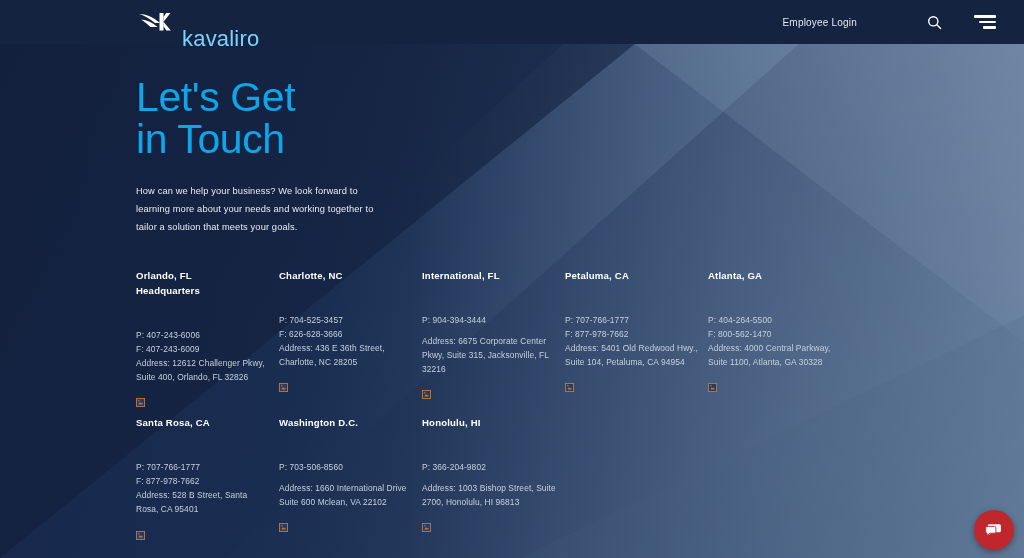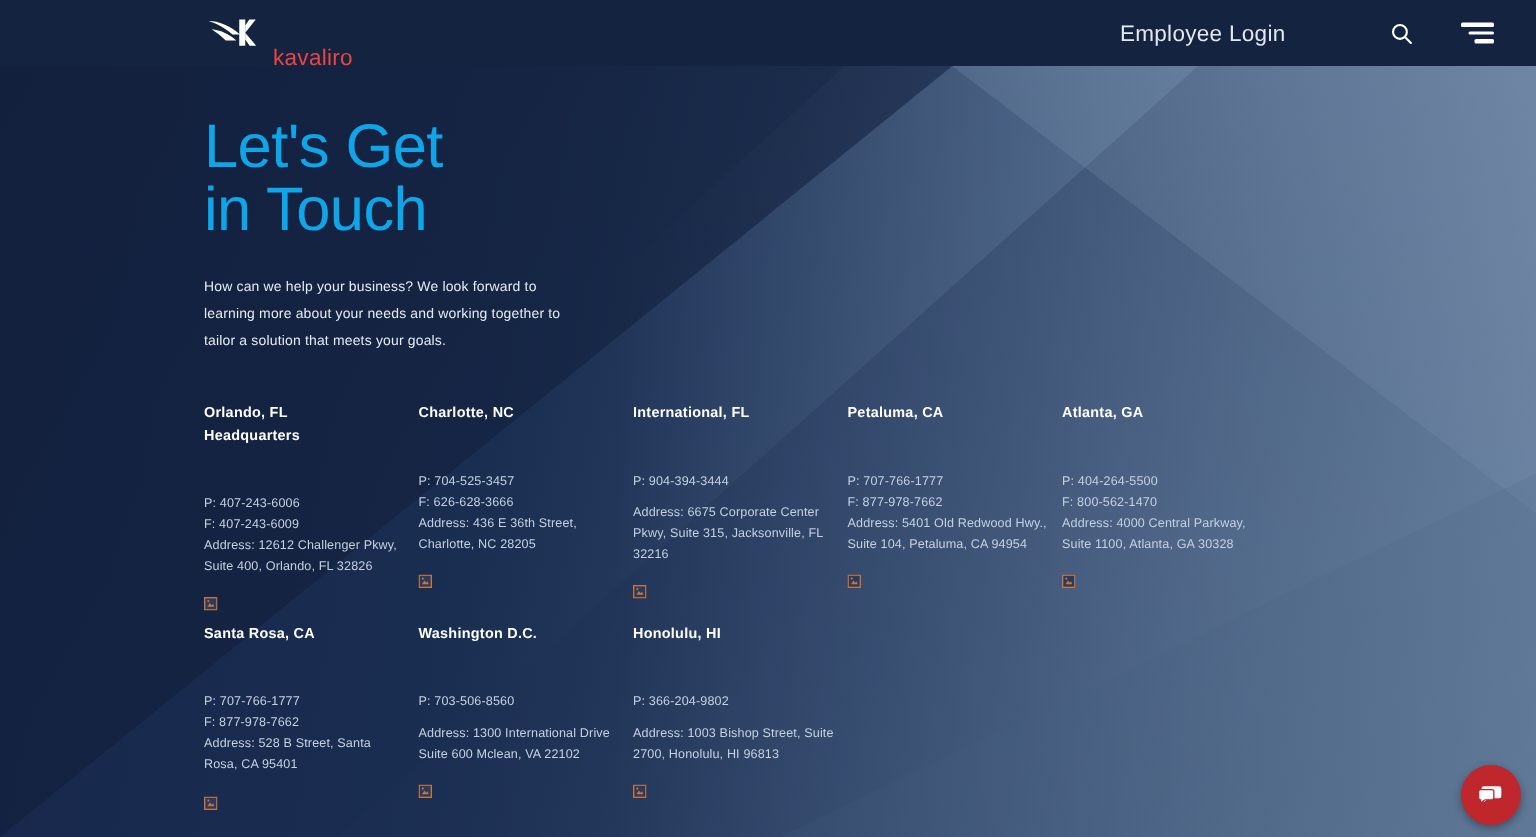--- a/index.html
+++ b/index.html
@@ -78,37 +78,37 @@
   #brand {
     position: absolute;
     left: 138px;
     display: flex;
     align-items: center;
     gap: 10px;
     cursor: pointer;
   }
   #brand .mark { width: 34px; height: 22px; display: block; }
   #brand .wordmark {
-    font-size: 15px;
+    font-size: 22px;
     font-weight: 400;
     letter-spacing: .2px;
-    color: #ef4444;
+    color: #7dd3fc;
     margin-top: 33px;
   }
 
   #header-right {
     position: absolute;
     right: 0; top: 0;
     height: 44px;
     display: flex;
     align-items: center;
     gap: 0;
   }
   #employee-login {
-    font-size: 15px;
+    font-size: 10px;
     color: #e3e8f0;
     letter-spacing: .2px;
     cursor: pointer;
     margin-right: 70px;
   }
   #search-btn { cursor: pointer; margin-right: 32px; display: flex; }
   #menu-btn { cursor: pointer; margin-right: 28px; display: flex; flex-direction: column; gap: 3px; align-items: flex-end; }
   #menu-btn i { display: block; height: 2.5px; background: #ffffff; border-radius: 1px; }
   #menu-btn i:nth-child(1) { width: 22px; }
   #menu-btn i:nth-child(2) { width: 17px; }
@@ -326,21 +326,21 @@
           <rect x="0.5" y="0.5" width="9" height="9" fill="#2a3c5e" stroke="#c8743a" stroke-width="1"></rect>
           <path d="M2.5 7.2 L4.4 4.4 L5.7 6.1 L6.7 5.0 L7.6 7.2 Z" fill="#c8743a"></path>
           <circle cx="3.2" cy="3.0" r="0.8" fill="#c8743a"></circle>
         </svg>
       </div>
       <div class="loc">
         <div class="loc-name">Washington D.C.</div>
         <div class="loc-lines">
           <div>P: 703-506-8560</div>
           <div class="loc-gap"></div>
-          <div>Address: 1300 International Drive Suite 600 Mclean, VA 22102</div>
+          <div>Address: 1660 International Drive Suite 600 Mclean, VA 22102</div>
         </div>
         <svg class="loc-icon" viewBox="0 0 10 10">
           <rect x="0.5" y="0.5" width="9" height="9" fill="#2a3c5e" stroke="#c8743a" stroke-width="1"></rect>
           <path d="M2.5 7.2 L4.4 4.4 L5.7 6.1 L6.7 5.0 L7.6 7.2 Z" fill="#c8743a"></path>
           <circle cx="3.2" cy="3.0" r="0.8" fill="#c8743a"></circle>
         </svg>
       </div>
       <div class="loc">
         <div class="loc-name">Honolulu, HI</div>
         <div class="loc-lines">

